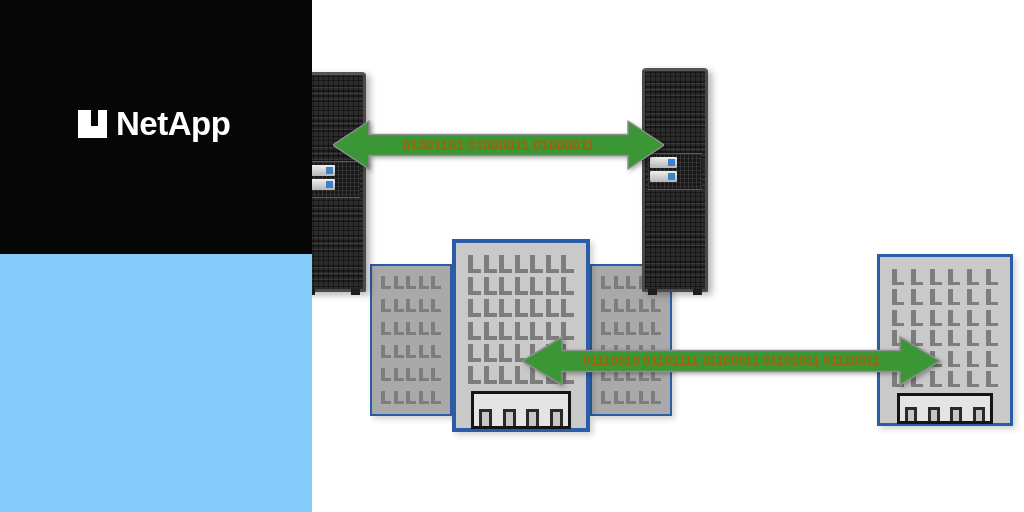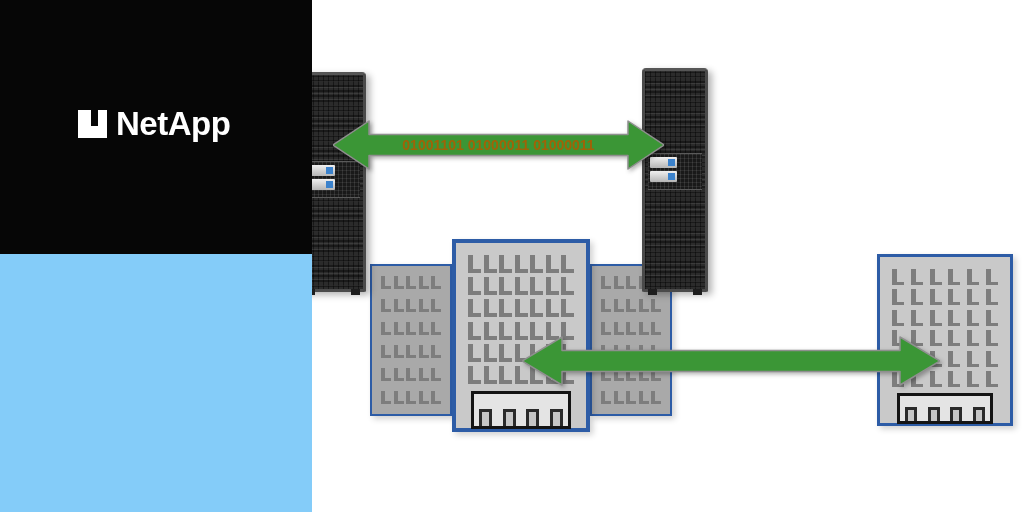--- a/index.html
+++ b/index.html
@@ -304,15 +304,16 @@
     <svg viewBox="0 0 331 54" preserveAspectRatio="none">
       <polygon points="0,27 36,3 36,16.5 295,16.5 295,3 331,27 295,51 295,37.5 36,37.5 36,51"></polygon>
     </svg>
     <div class="arrow-label">01001101 01000011 01000011</div>
   </div>
 
   <div class="arrow arrow-bottom">
     <svg viewBox="0 0 418 54" preserveAspectRatio="none">
       <polygon points="0,27 40,3 40,16.5 378,16.5 378,3 418,27 378,51 378,37.5 40,37.5 40,51"></polygon>
     </svg>
+    <div class="arrow-label">01110010 01101111 01100011 01101011 01110011</div>
   </div>
 
 </div>
 
 </body></html>

